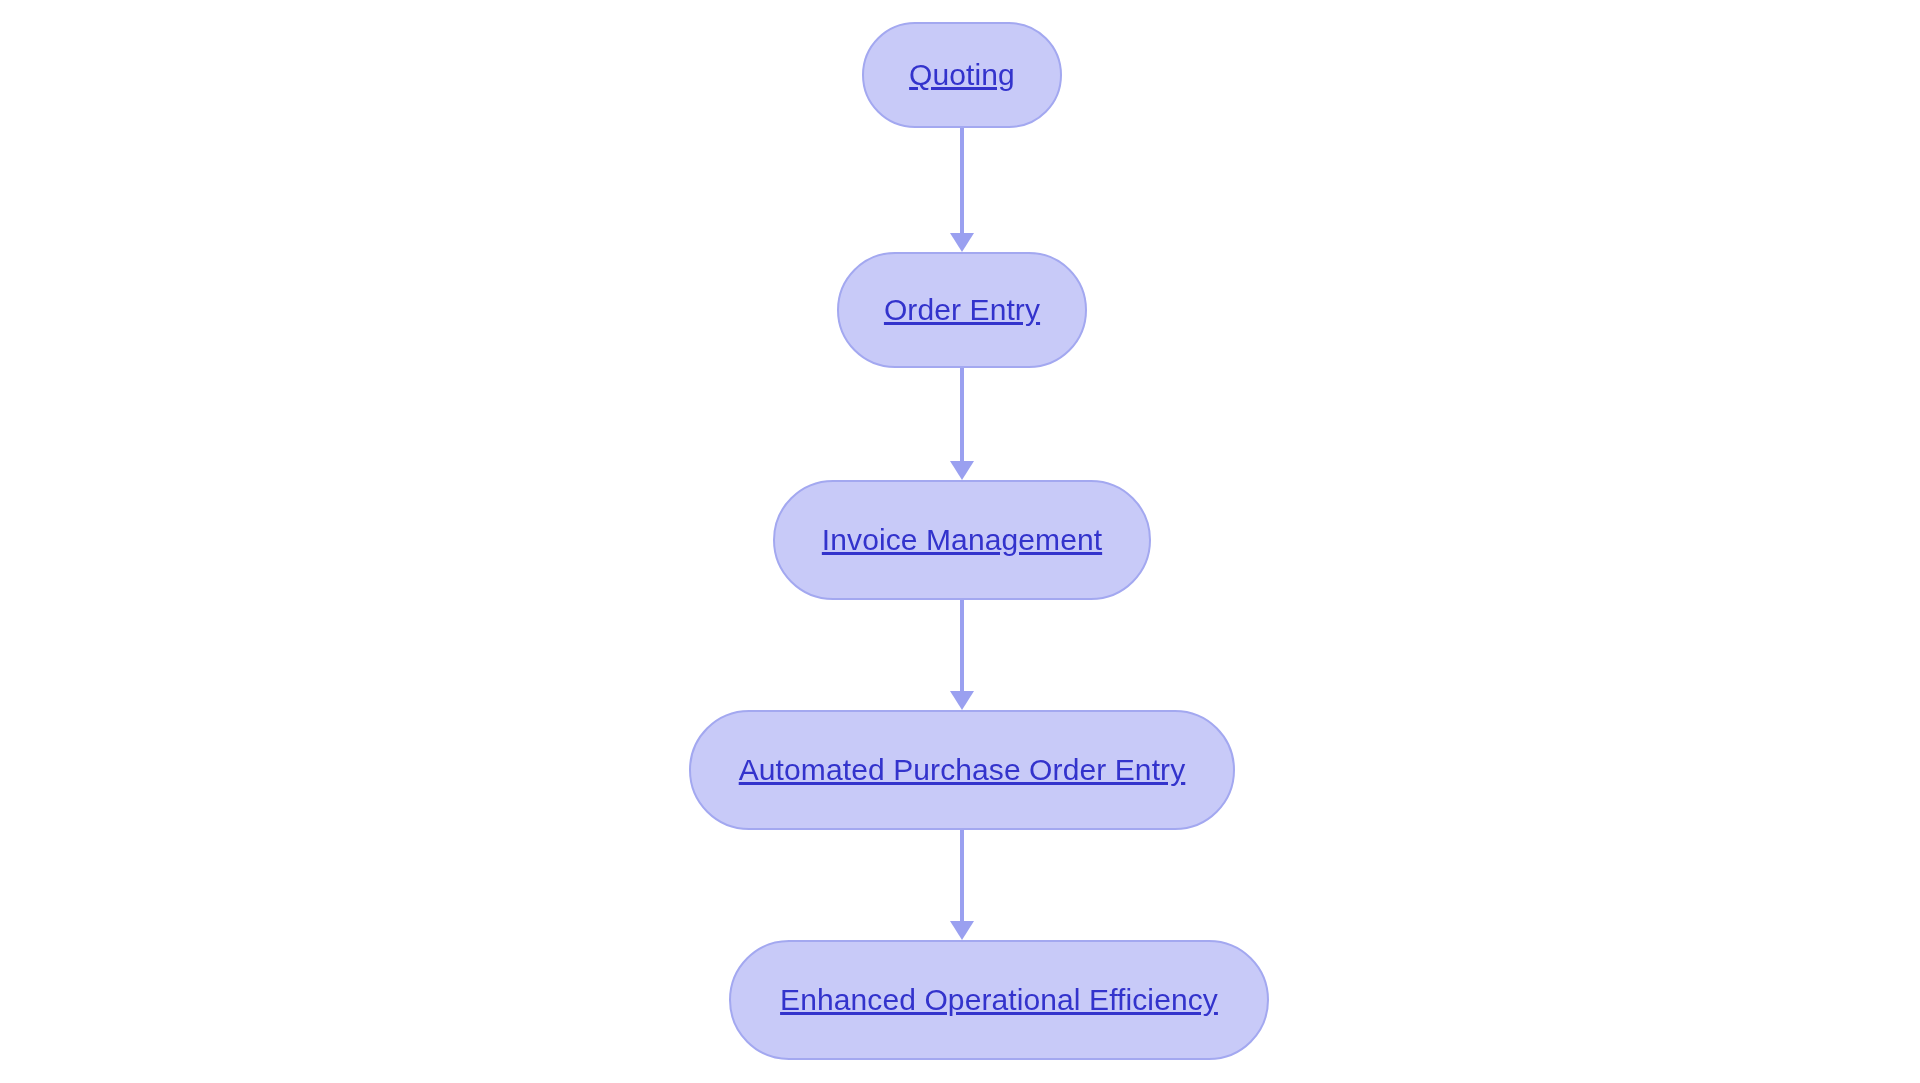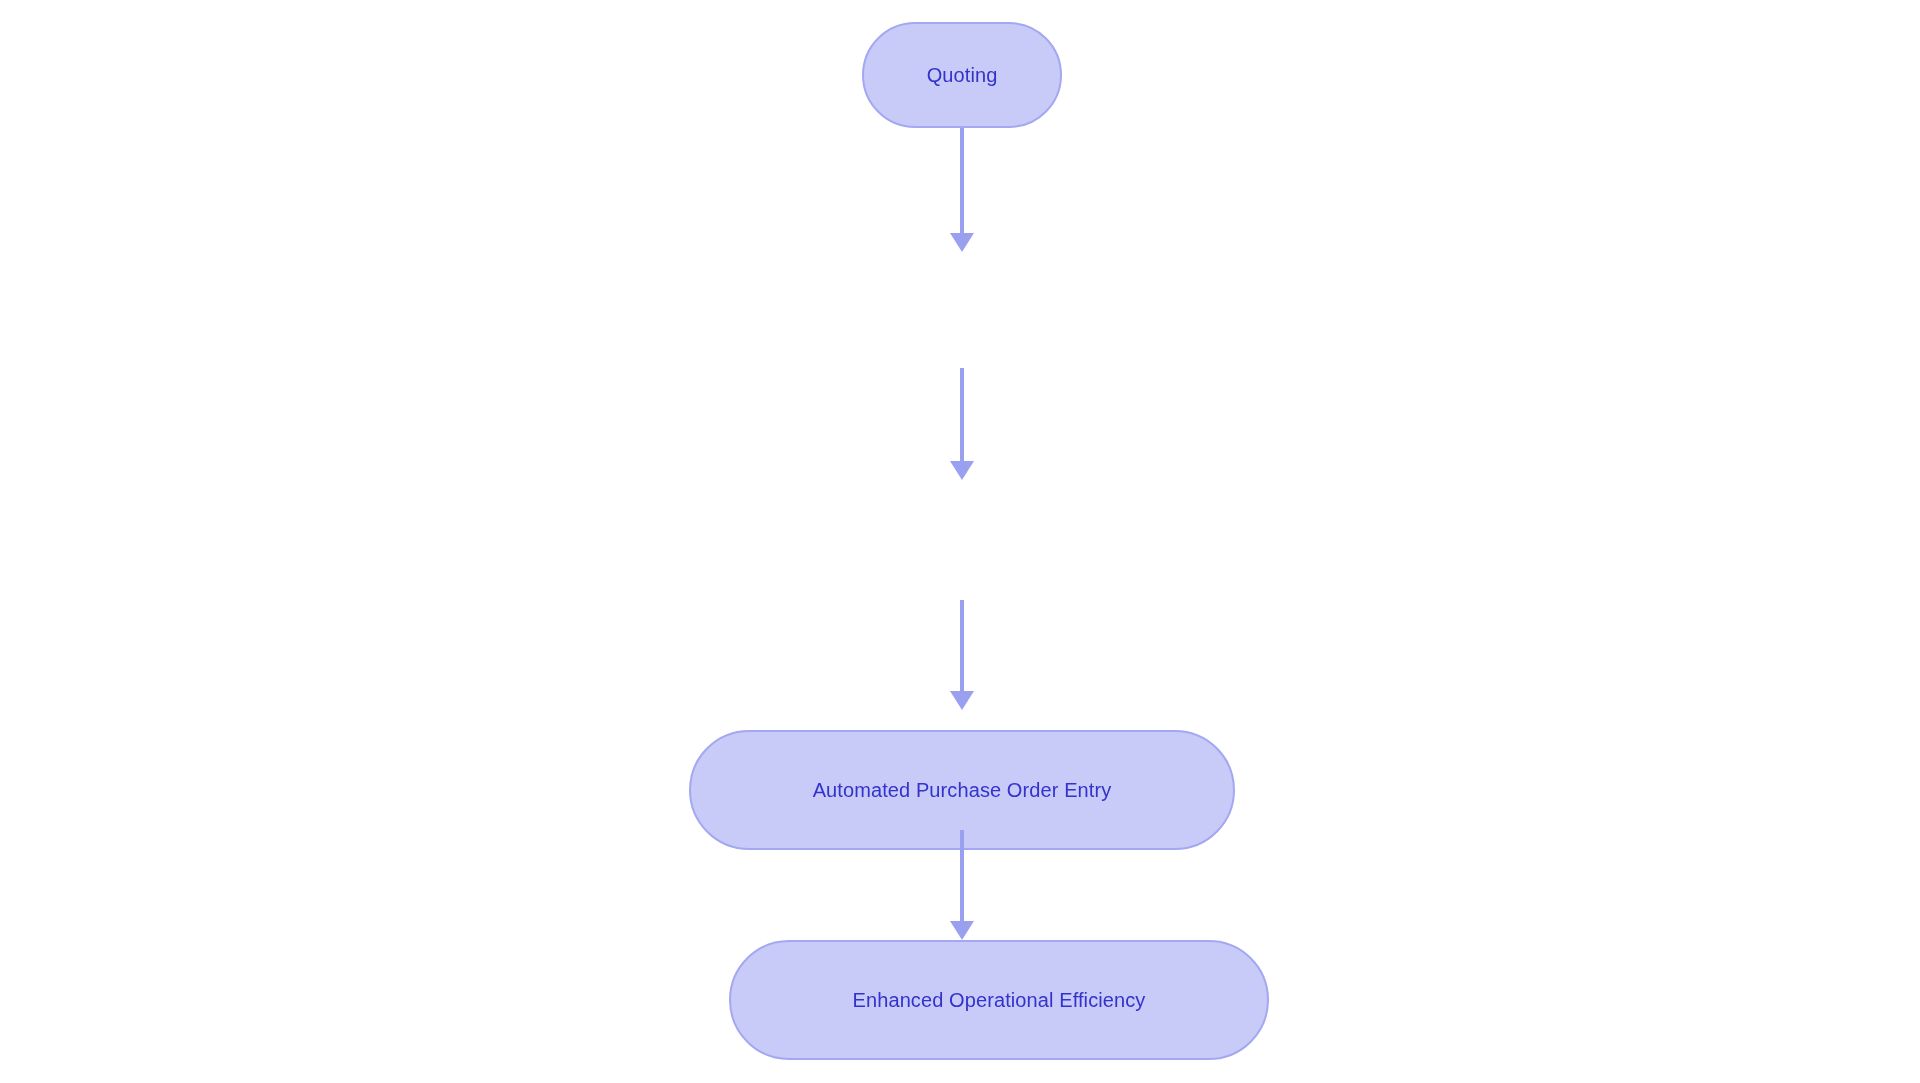--- a/index.html
+++ b/index.html
@@ -27,24 +27,25 @@
     box-sizing: border-box;
     display: flex;
     align-items: center;
     justify-content: center;
     background: #c8caf8;
     border: 2px solid #a3a8f0;
     border-radius: 999px;
     color: #3333cc;
     font-family: "Liberation Sans", sans-serif;
     font-weight: 400;
-    font-size: 20px;
+    font-size: 30px;
     letter-spacing: 0.1px;
     white-space: nowrap;
     user-select: none;
+    text-decoration: underline;
   }
   .node .node-label {
     color: #3333cc;
     line-height: 1;
     padding: 0 10px;
   }
 
   
   #node-quoting {
     left: 862px;  top: 22px;
@@ -52,21 +53,21 @@
   }
   #node-order-entry {
     left: 837px;  top: 252px;
     width: 250px; height: 116px;
   }
   #node-invoice-management {
     left: 773px;  top: 480px;
     width: 378px; height: 120px;
   }
   #node-automated-po-entry {
-    left: 689px;  top: 730px;
+    left: 689px;  top: 710px;
     width: 546px; height: 120px;
   }
   #node-enhanced-efficiency {
     left: 729px;  top: 940px;
     width: 540px; height: 120px;
   }
 
   
   .connector {
     position: absolute;
@@ -113,26 +114,32 @@
 
   <div class="node" id="node-quoting">
     <span class="node-label">Quoting</span>
   </div>
 
   <div class="connector" id="connector-1">
     <div class="conn-line"></div>
     <div class="conn-head"></div>
   </div>
 
+  <div class="node" id="node-order-entry">
+    <span class="node-label">Order Entry</span>
+  </div>
 
   <div class="connector" id="connector-2">
     <div class="conn-line"></div>
     <div class="conn-head"></div>
   </div>
 
+  <div class="node" id="node-invoice-management">
+    <span class="node-label">Invoice Management</span>
+  </div>
 
   <div class="connector" id="connector-3">
     <div class="conn-line"></div>
     <div class="conn-head"></div>
   </div>
 
   <div class="node" id="node-automated-po-entry">
     <span class="node-label">Automated Purchase Order Entry</span>
   </div>
 

